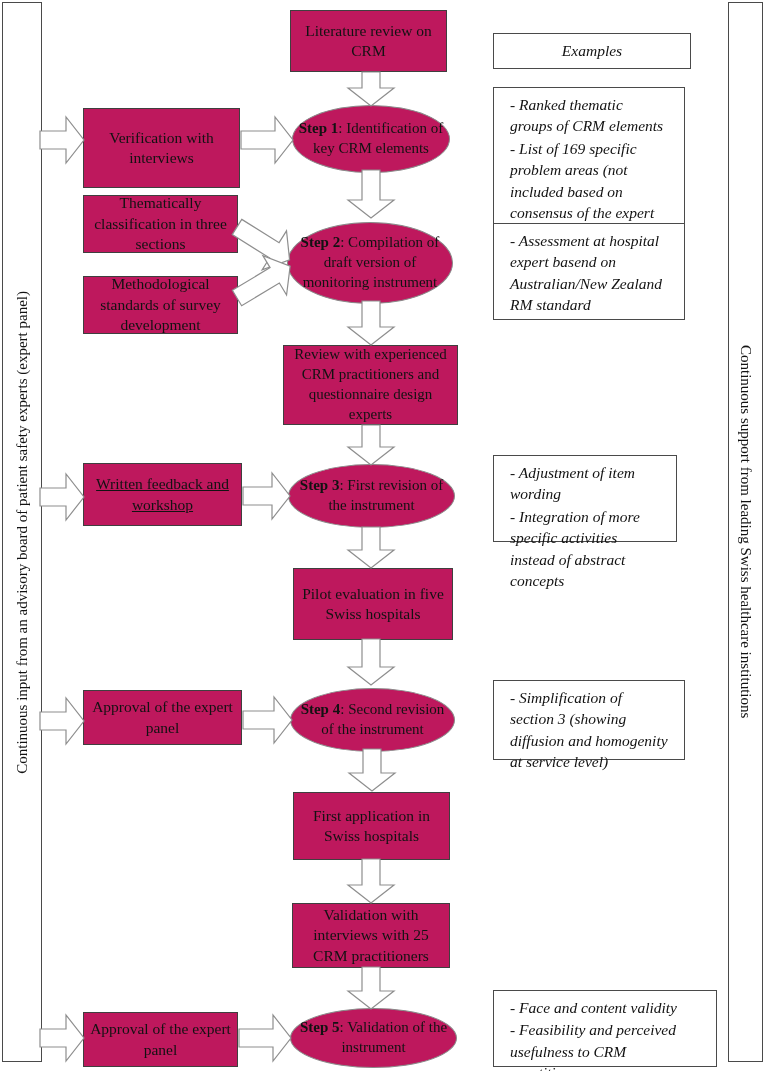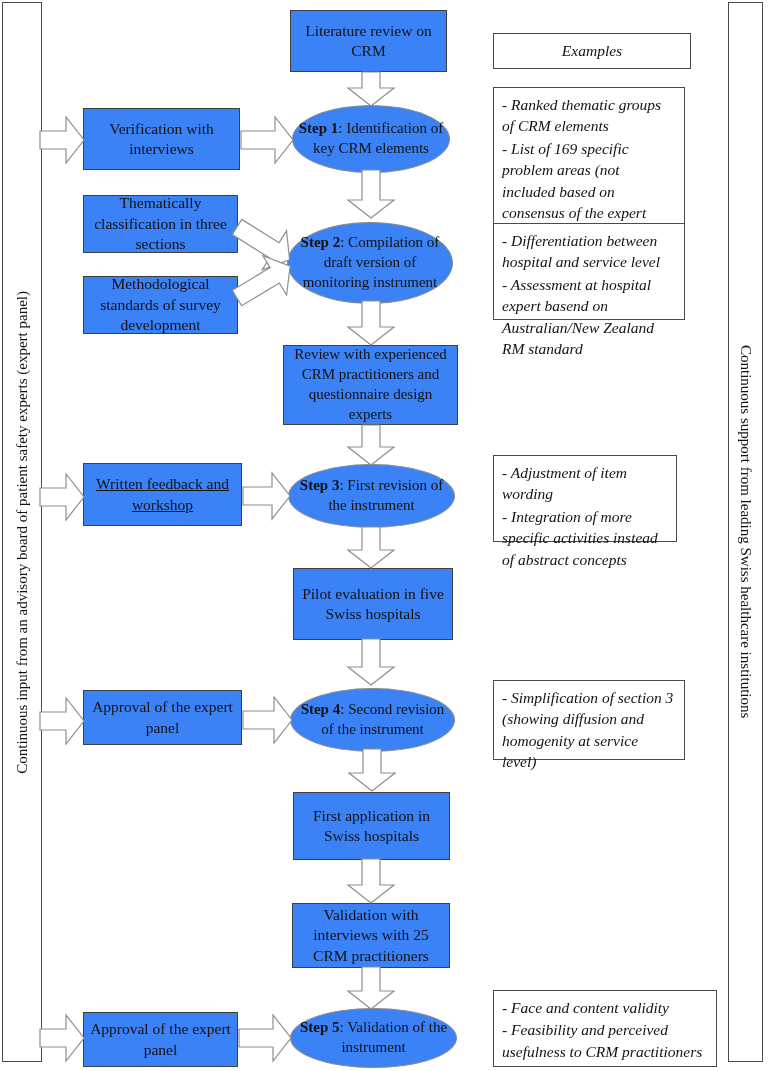--- a/index.html
+++ b/index.html
@@ -5,52 +5,52 @@
   html,body { margin:0; padding:0; background:#ffffff; }
   #canvas {
     position:relative; width:768px; height:1071px;
     background:var(--bg,#fff);
     font-family:"Liberation Serif","DejaVu Serif",serif;
     color:var(--text,#111);
     overflow:hidden;
   }
   .node {
     position:absolute; display:flex; align-items:center; justify-content:center;
-    text-align:center; border:1px solid var(--box-border,#3f3f3f); background:#3b82f6;
+    text-align:center; border:1px solid var(--box-border,#3f3f3f); background:#be185d;
     font-size:15.5px; line-height:1.32; padding:2px 6px; box-sizing:border-box;
   }
   .ellipse {
     border-radius:50%;
     border:1px solid var(--ellipse-border,#8a8a8a);
     font-size:15px; padding:2px 4px;
   }
   .small { font-size:15px; padding:2px 4px; }
   .ex {
     position:absolute; border:1px solid #4a4a4a; background:#fff;
     font-style:italic; font-size:15.5px; line-height:1.38;
     padding:5px 8px; box-sizing:border-box; text-align:left;
   }
-  .ex .item { margin:1px 0; }
+  .ex .item { margin:1px 8px; }
   .ex-header {
     display:flex; align-items:center; justify-content:center;
     font-style:italic; padding:2px;
   }
   .vbar {
     position:absolute; border:1px solid #4a4a4a; background:#fff;
     box-sizing:border-box; display:flex; align-items:center; justify-content:center;
   }
   .vtext-up   { writing-mode:vertical-rl; transform:rotate(180deg); font-size:15px; white-space:nowrap; }
   .vtext-down { writing-mode:vertical-rl; font-size:15px; white-space:nowrap; }
 
   
   .bar-left   { left:2px;   top:2px;   width:40px;  height:1060px; }
   .bar-right  { left:728px; top:2px;   width:35px;  height:1060px; }
 
   .b-lit      { left:290px; top:10px;  width:157px; height:62px; }
-  .b-verif    { left:83px;  top:108px; width:157px; height:62px;justify-content:flex-end; }
+  .b-verif    { left:83px;  top:108px; width:157px; height:80px;justify-content:flex-end; }
   .b-them     { left:83px;  top:195px; width:155px; height:58px; }
   .b-meth     { left:83px;  top:276px; width:155px; height:58px; }
   .b-review   { left:283px; top:345px; width:175px; height:80px; }
   .b-written  { left:83px;  top:463px; width:159px; height:63px;text-decoration:underline; }
   .b-pilot    { left:293px; top:568px; width:160px; height:72px; }
   .b-appr1    { left:83px;  top:690px; width:159px; height:55px; }
   .b-firstapp { left:293px; top:792px; width:157px; height:68px; }
   .b-valid    { left:292px; top:903px; width:158px; height:65px; }
   .b-appr2    { left:83px;  top:1012px;width:155px; height:55px; }
 
@@ -131,21 +131,20 @@
   </div>
 
   <div class="ex-h ex-header" style="font-style:italic;">
     <span>Examples</span>
   </div>
   <div class="ex ex-1">
     <div class="item">- Ranked thematic groups of CRM elements</div>
     <div class="item">- List of 169 specific problem areas (not included based on consensus of the expert panel)</div>
   </div>
   <div class="ex ex-2">
-    <div class="item">- Differentiation between hospital and service level</div>
     <div class="item">- Assessment at hospital expert basend on Australian/New Zealand RM standard</div>
   </div>
   <div class="ex ex-3">
     <div class="item">- Adjustment of item wording</div>
     <div class="item">- Integration of more specific activities instead of abstract concepts</div>
   </div>
   <div class="ex ex-4">
     <div class="item">- Simplification of section 3 (showing diffusion and homogenity at service level)</div>
   </div>
   <div class="ex ex-5">

